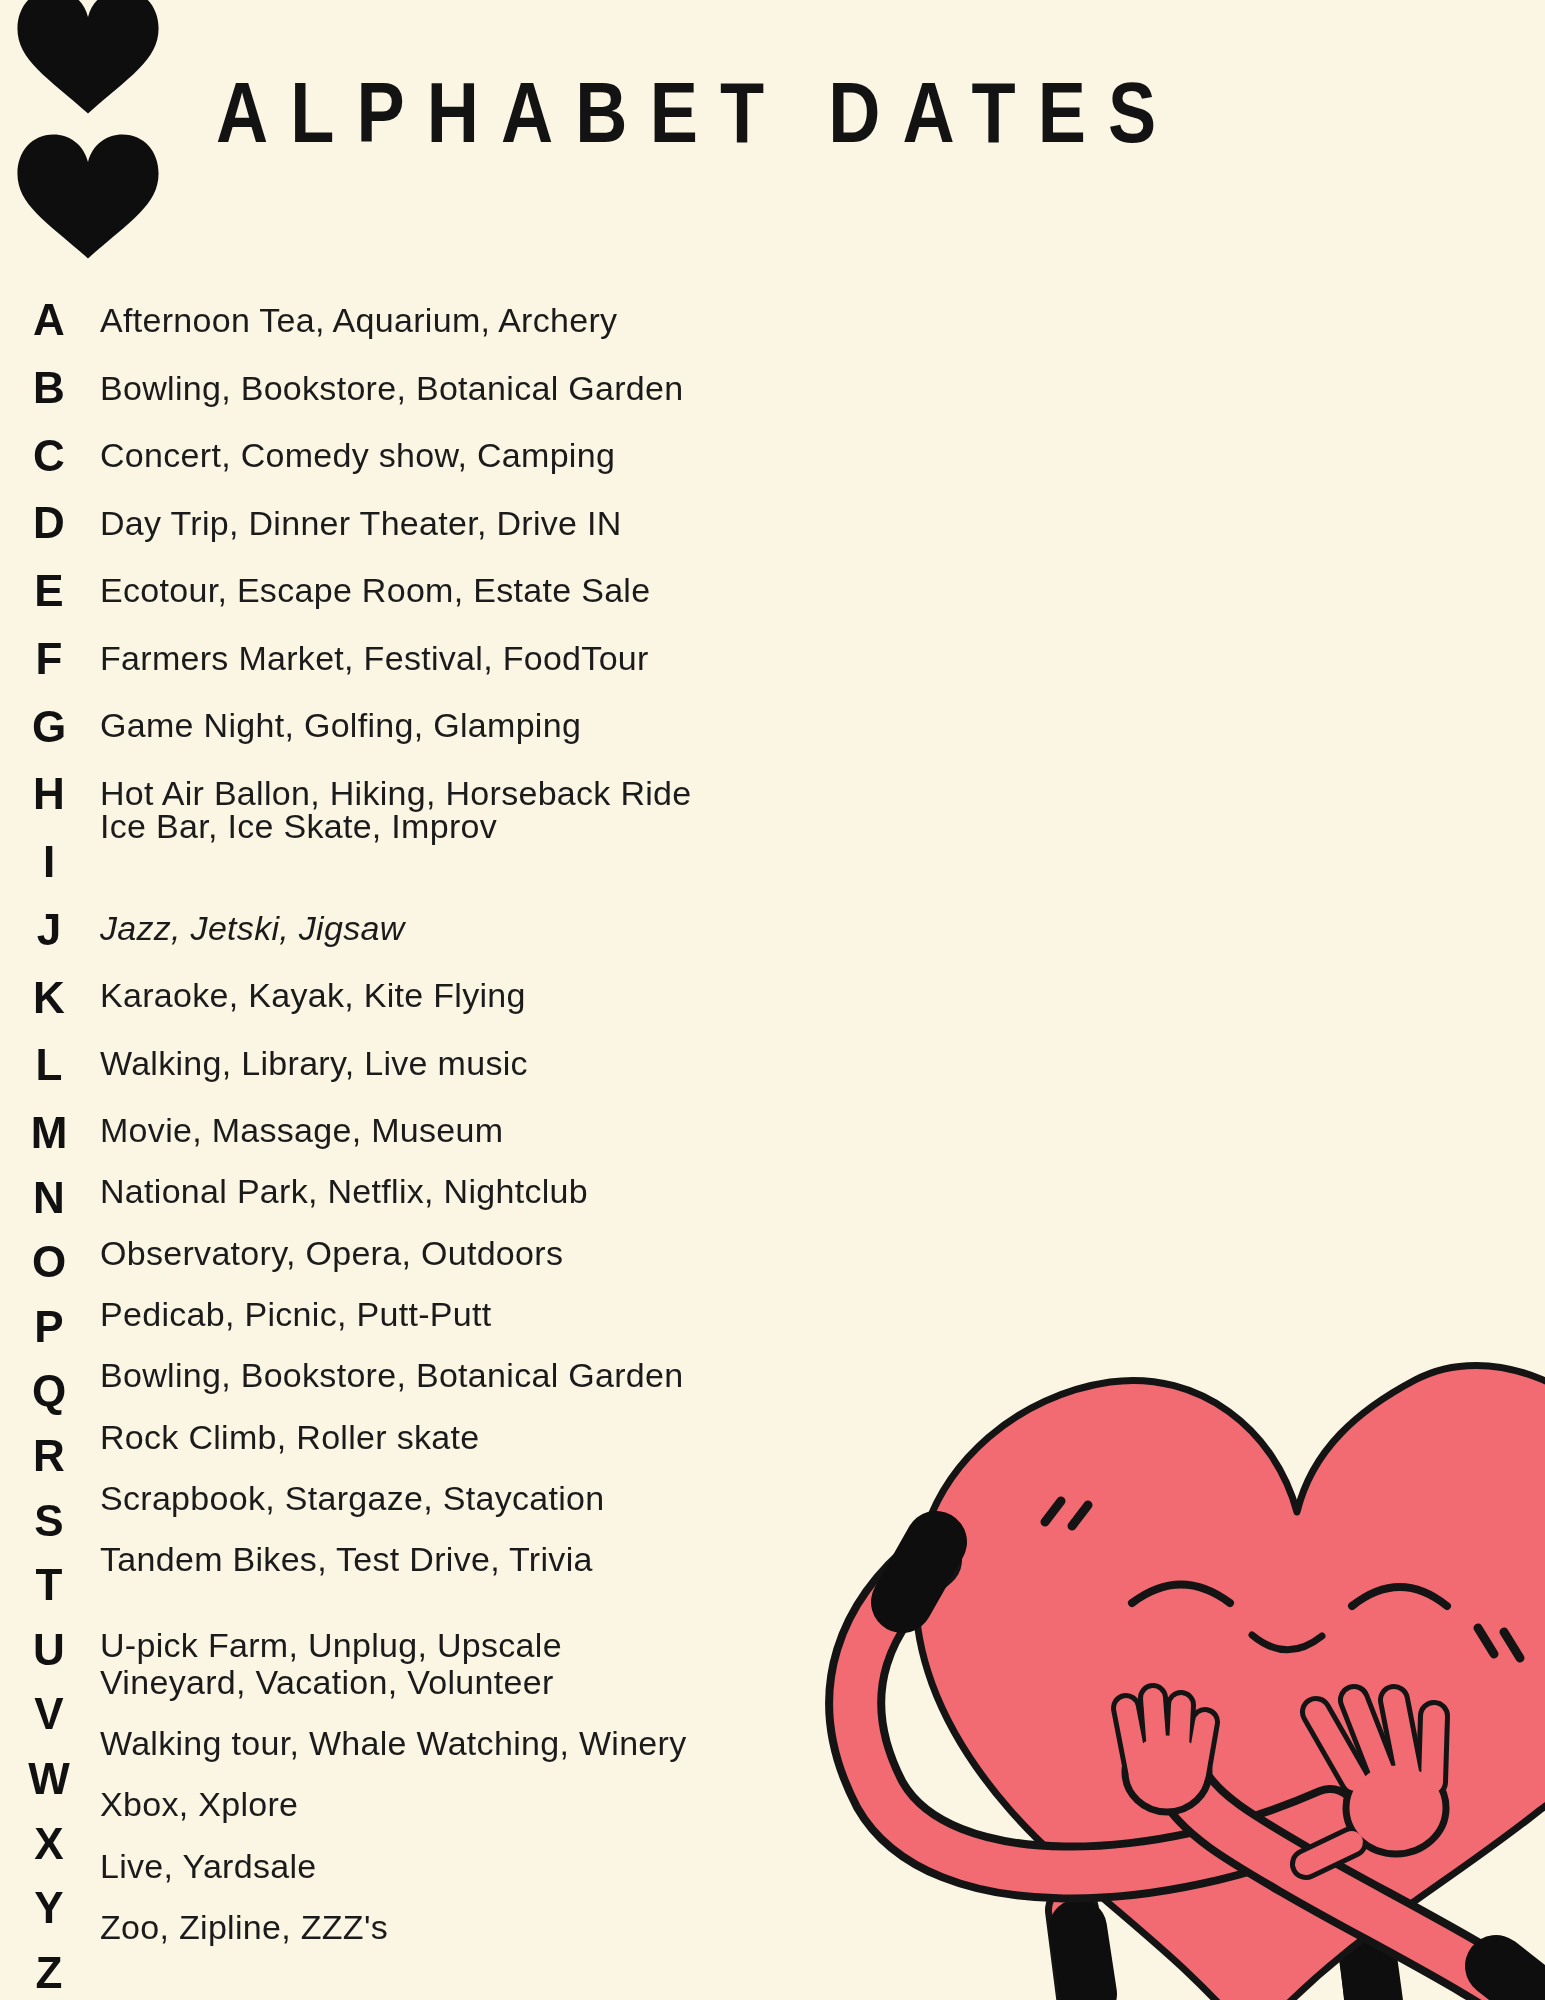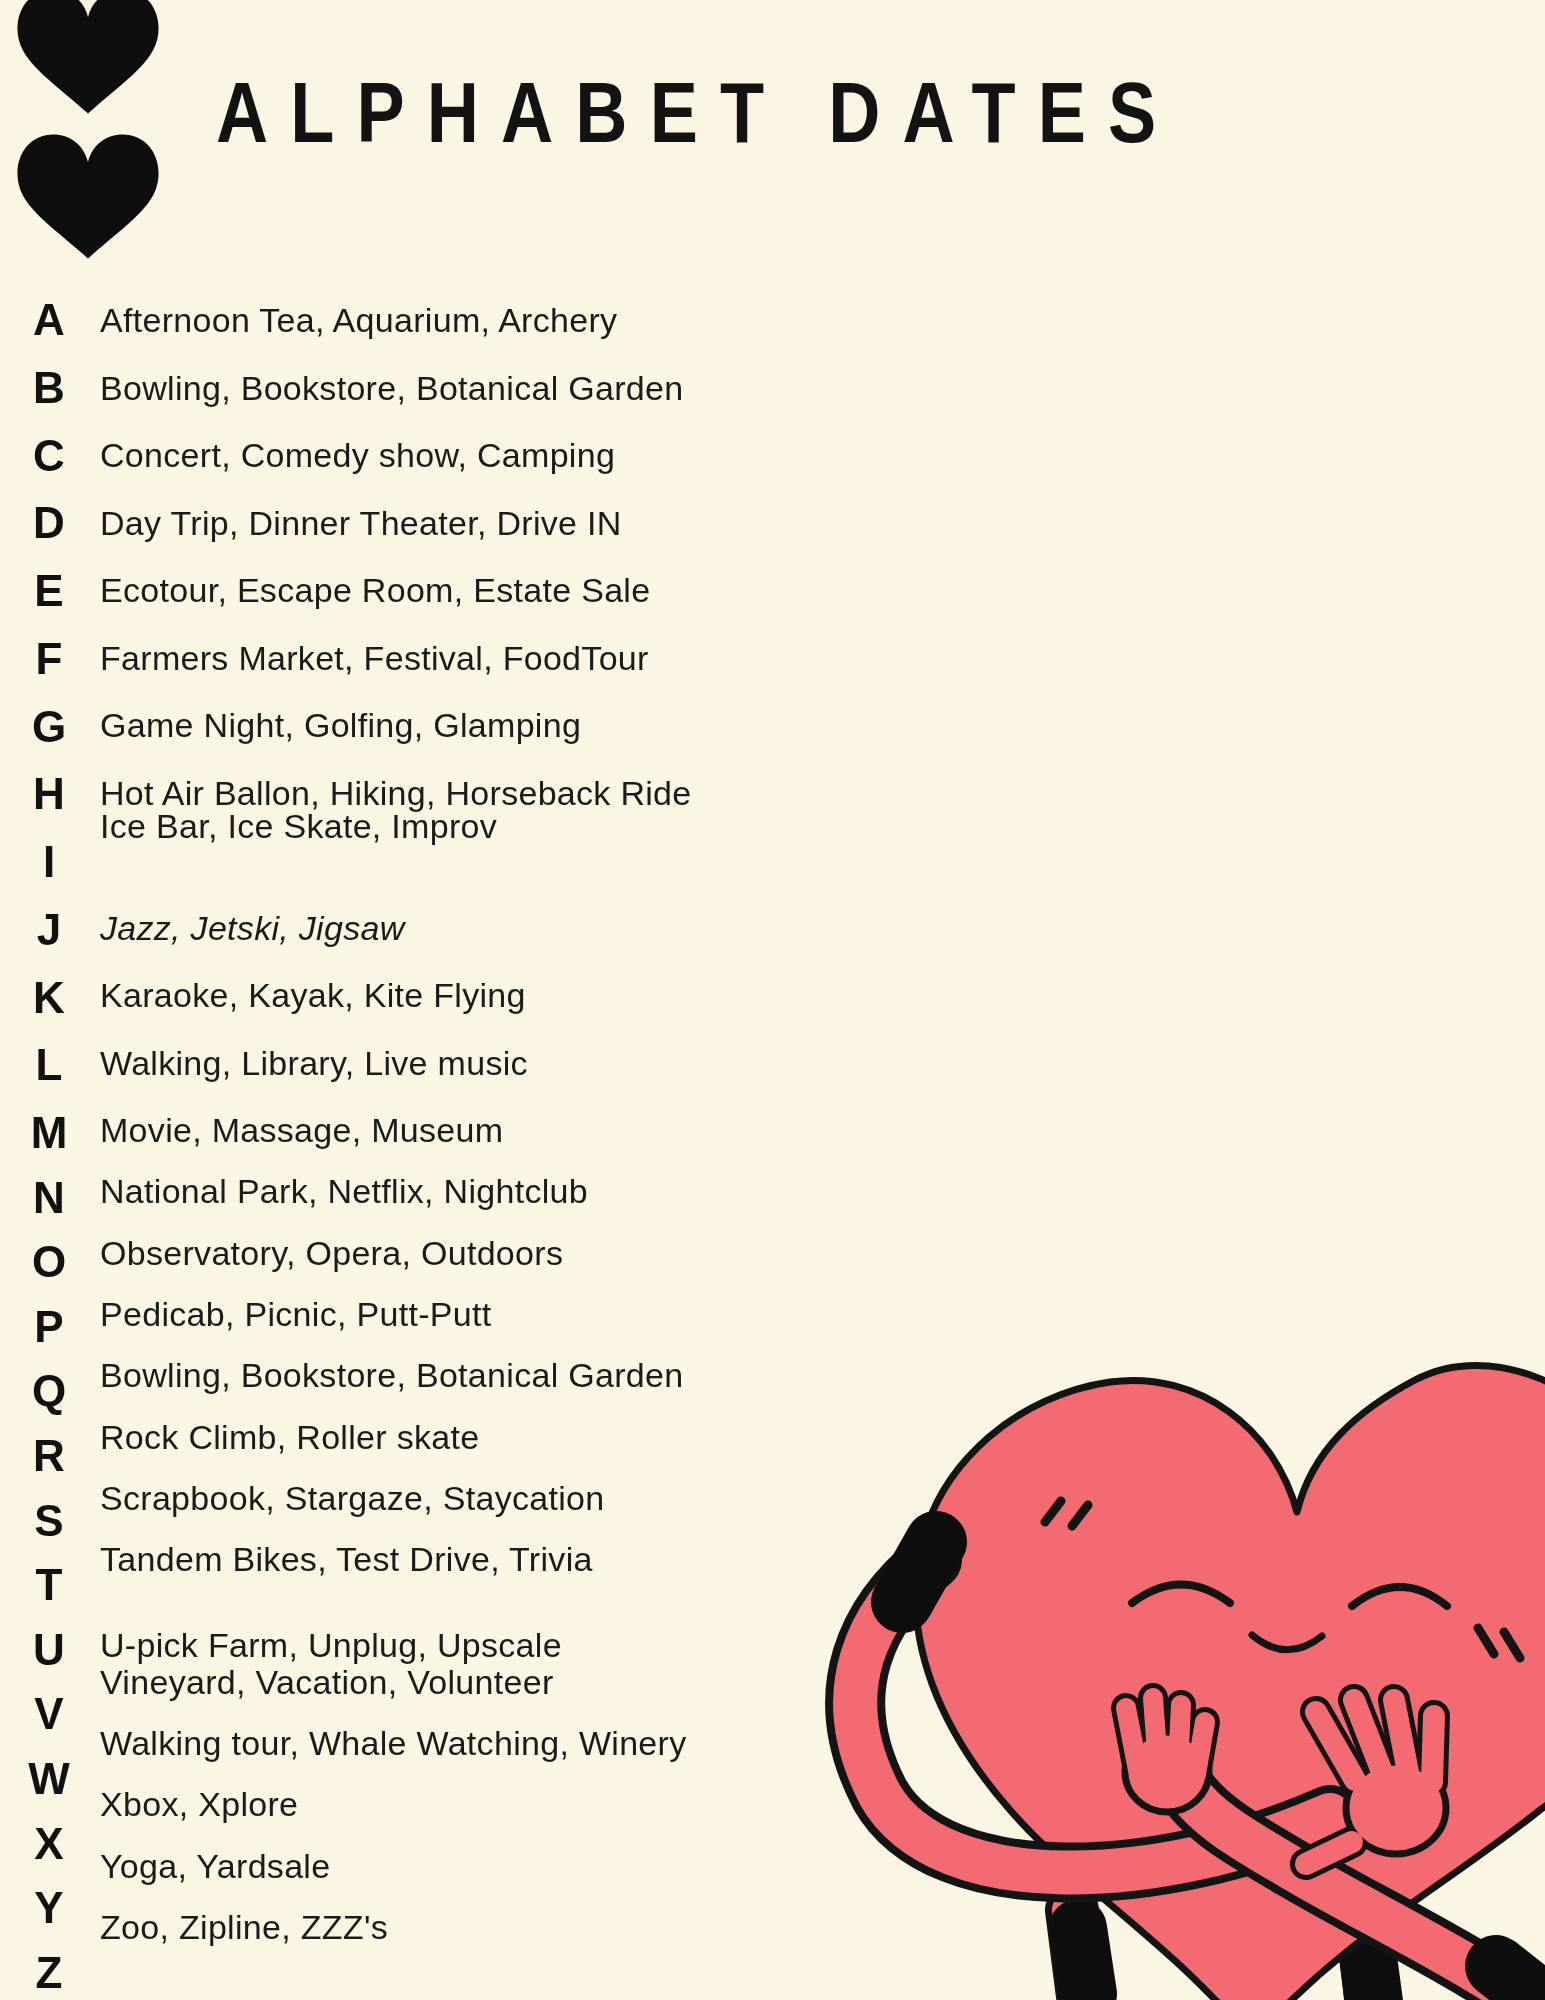--- a/index.html
+++ b/index.html
@@ -83,21 +83,21 @@
       <div class="row-text" style="top: 1537.1px;">Tandem Bikes, Test Drive, Trivia</div>
       <div class="row-letter" style="top: 1624.8px;">U</div>
       <div class="row-text" style="top: 1598.4px; margin-top: 25px;">U-pick Farm, Unplug, Upscale</div>
       <div class="row-letter" style="top: 1689.4px;">V</div>
       <div class="row-text" style="top: 1659.7px;">Vineyard, Vacation, Volunteer</div>
       <div class="row-letter" style="top: 1754px;">W</div>
       <div class="row-text" style="top: 1721px;">Walking tour, Whale Watching, Winery</div>
       <div class="row-letter" style="top: 1818.6px;">X</div>
       <div class="row-text" style="top: 1782.3px;">Xbox, Xplore</div>
       <div class="row-letter" style="top: 1883.2px;">Y</div>
-      <div class="row-text" style="top: 1843.6px;">Yoga, Yardsale</div>
+      <div class="row-text" style="top: 1843.6px;">Live, Yardsale</div>
       <div class="row-letter" style="top: 1947.8px;">Z</div>
       <div class="row-text" style="top: 1904.9px;">Zoo, Zipline, ZZZ's</div>
     </div>
 
   <svg id="character-svg" viewBox="0 0 905 750" aria-hidden="true">
     <g stroke-linecap="round" stroke-linejoin="round">
 
       <g>
         <line x1="455" y1="840" x2="432" y2="660" stroke="#141414" stroke-width="54"></line>
         <line x1="455" y1="840" x2="432" y2="660" stroke="#F26B73" stroke-width="40"></line>

